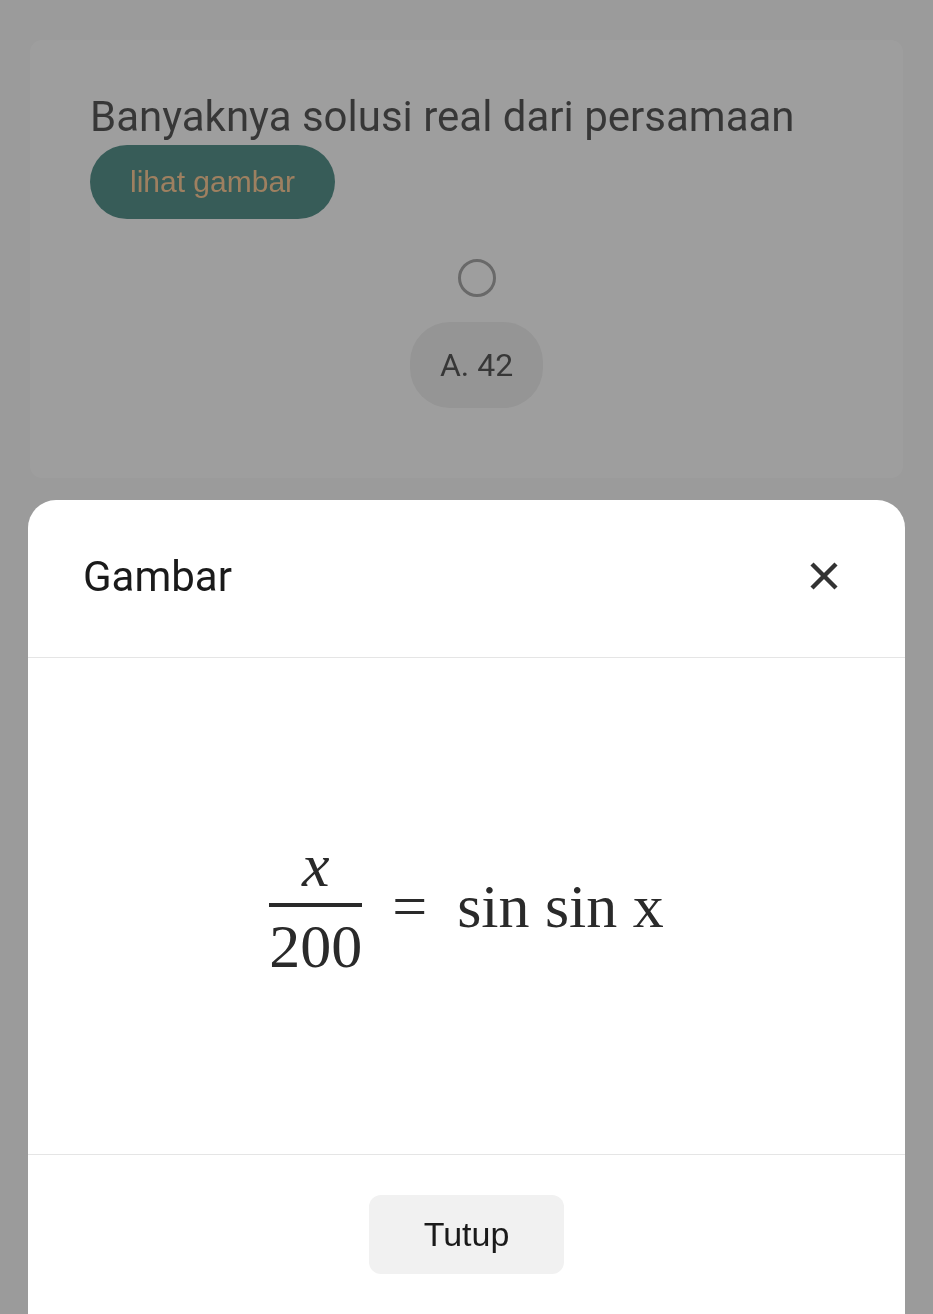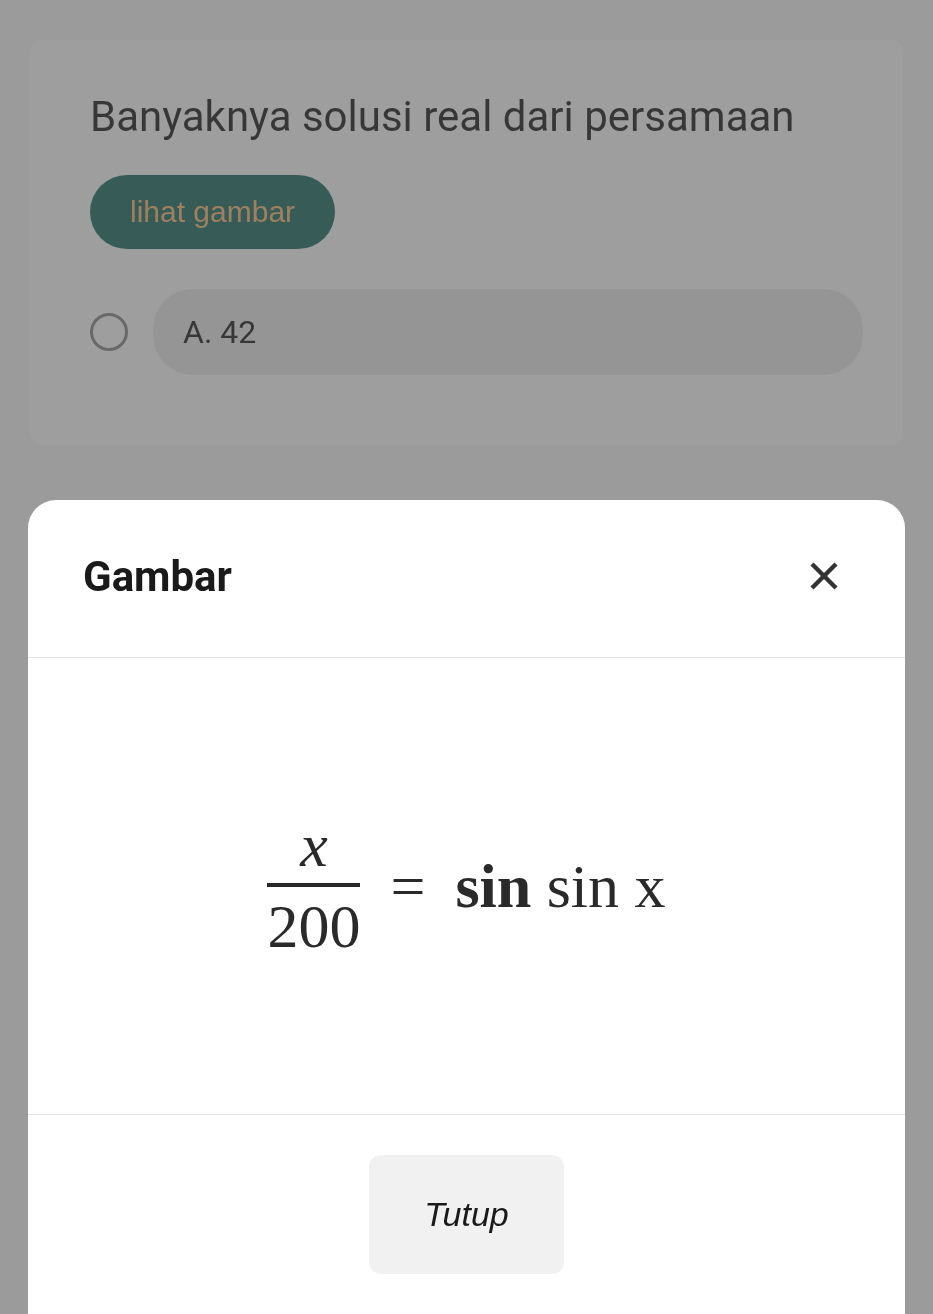--- a/index.html
+++ b/index.html
@@ -32,40 +32,40 @@
       border-radius: 12px;
       padding: 50px 40px 40px 60px;
       margin-top: 40px;
     }
     
     .question-text {
       font-size: 42px;
       font-weight: 400;
       color: #1a1a1a;
       line-height: 1.3;
-      margin-bottom: 30px;
     }
     
     .image-button {
       display: inline-block;
       background: #1a6b63;
       color: #fdba74;
       font-size: 30px;
       padding: 20px 40px;
       border-radius: 50px;
       border: none;
       cursor: pointer;
       margin-bottom: 40px;
     }
     
     .option-row {
       display: flex;
       align-items: center;
       margin-bottom: 30px;
       gap: 25px;
+      flex-direction: column;
     }
     
     .radio-circle {
       width: 38px;
       height: 38px;
       border-radius: 50%;
       border: 3px solid #888;
       background: transparent;
       flex-shrink: 0;
     }
@@ -105,21 +105,21 @@
     .modal-header {
       display: flex;
       justify-content: space-between;
       align-items: center;
       padding: 50px 55px 55px 55px;
       border-bottom: 1px solid #e5e5e5;
     }
     
     .modal-title {
       font-size: 42px;
-      font-weight: 700;
+      font-weight: 400;
       color: #1a1a1a;
     }
     
     .close-button {
       background: none;
       border: none;
       cursor: pointer;
       padding: 8px;
       display: flex;
       align-items: center;
@@ -170,41 +170,40 @@
     
     .fraction-den {
       padding-top: 4px;
     }
     
     .eq-equals {
       font-weight: 400;
     }
     
     .eq-sin1 {
-      font-weight: 700;
+      font-weight: 400;
     }
     
     .eq-sin2 {
     }
     
     .modal-footer {
       display: flex;
       justify-content: center;
       padding: 40px 0;
     }
     
     .close-footer-button {
       background: #f1f1f1;
       border: none;
       border-radius: 12px;
-      padding: 40px 55px;
+      padding: 20px 55px;
       font-size: 34px;
       color: #1a1a1a;
       cursor: pointer;
-      font-style: italic;
     }
   </style>
 </head>
 <body>
 
 <div class="background-layer">
   <div class="question-card">
     <div class="question-text">Banyaknya solusi real dari persamaan</div>
     <button class="image-button">lihat gambar</button>
     

